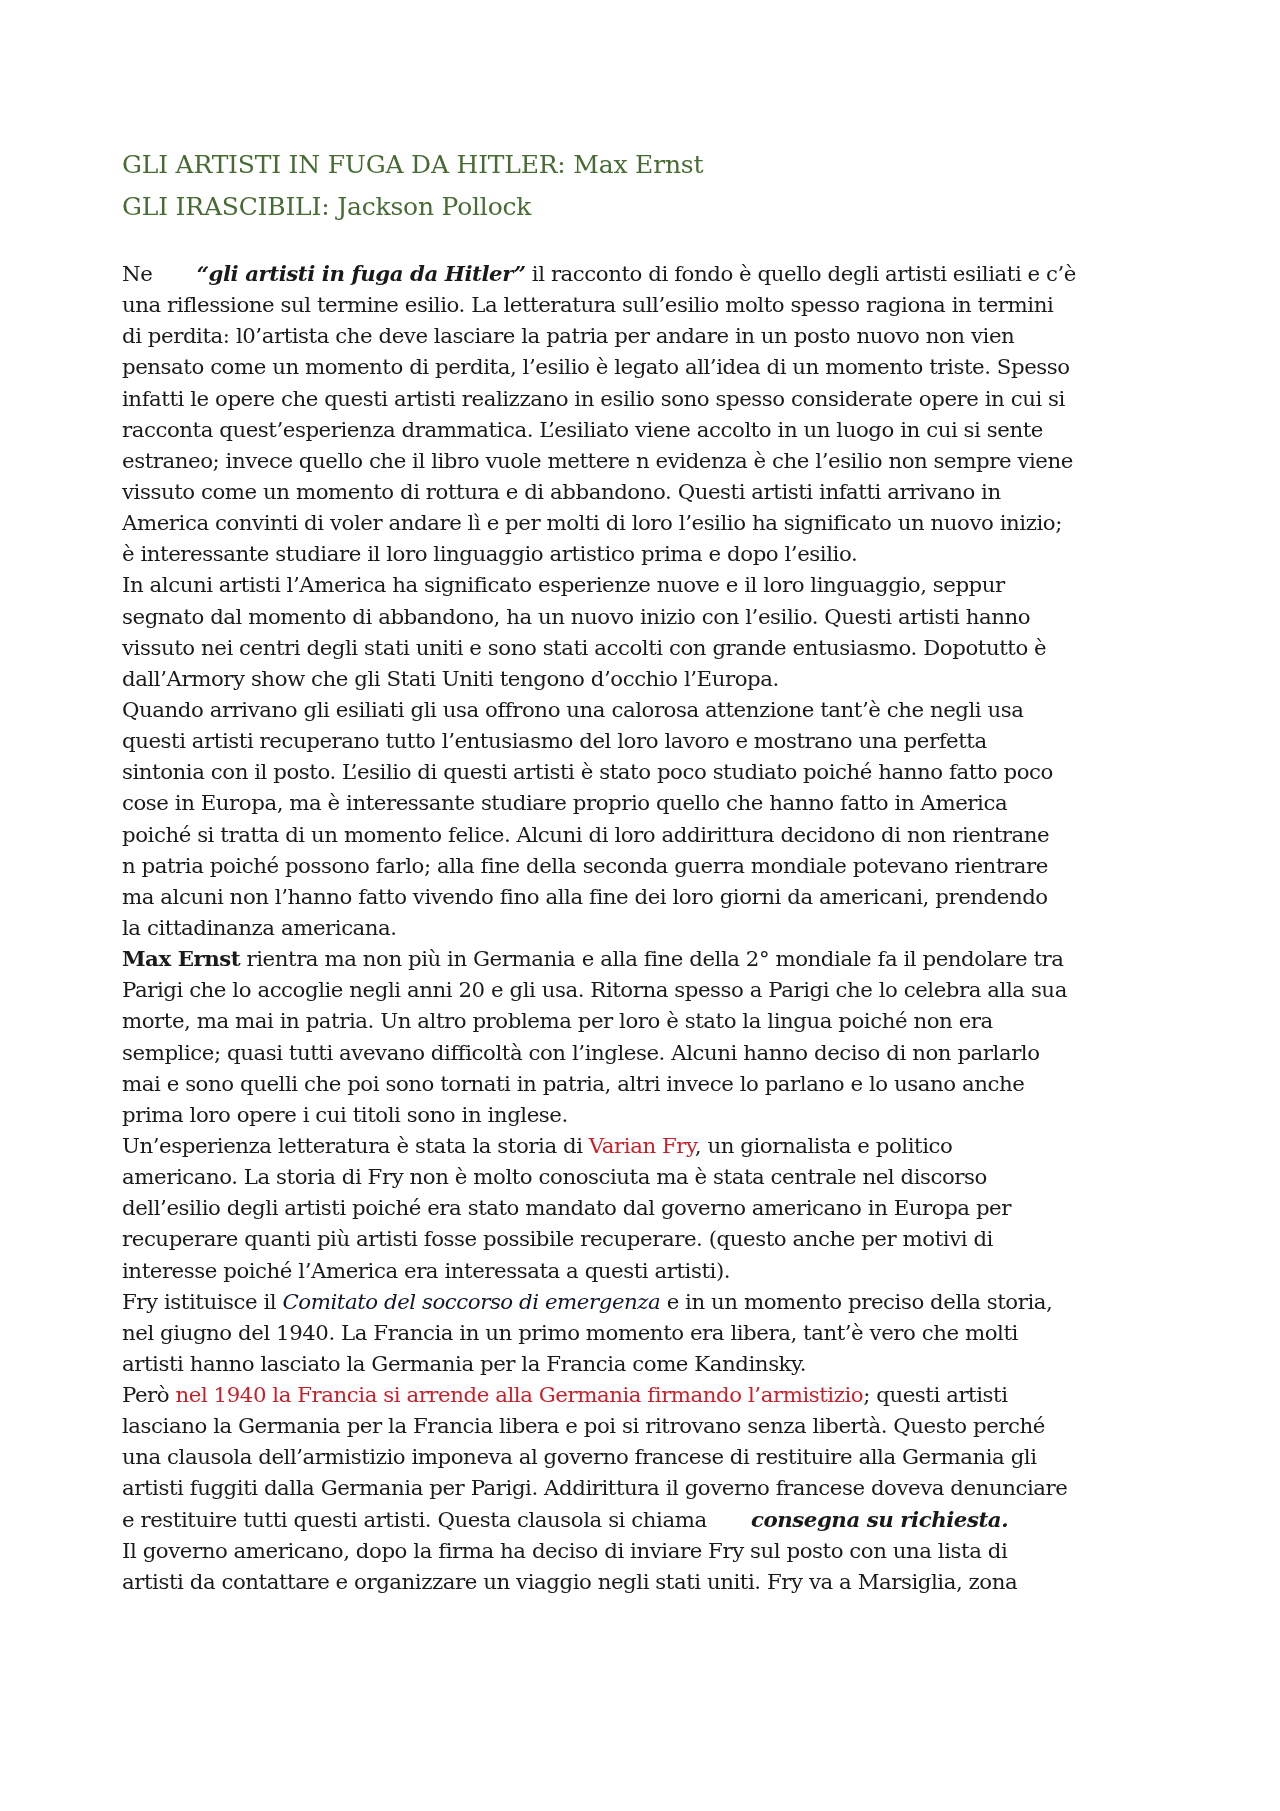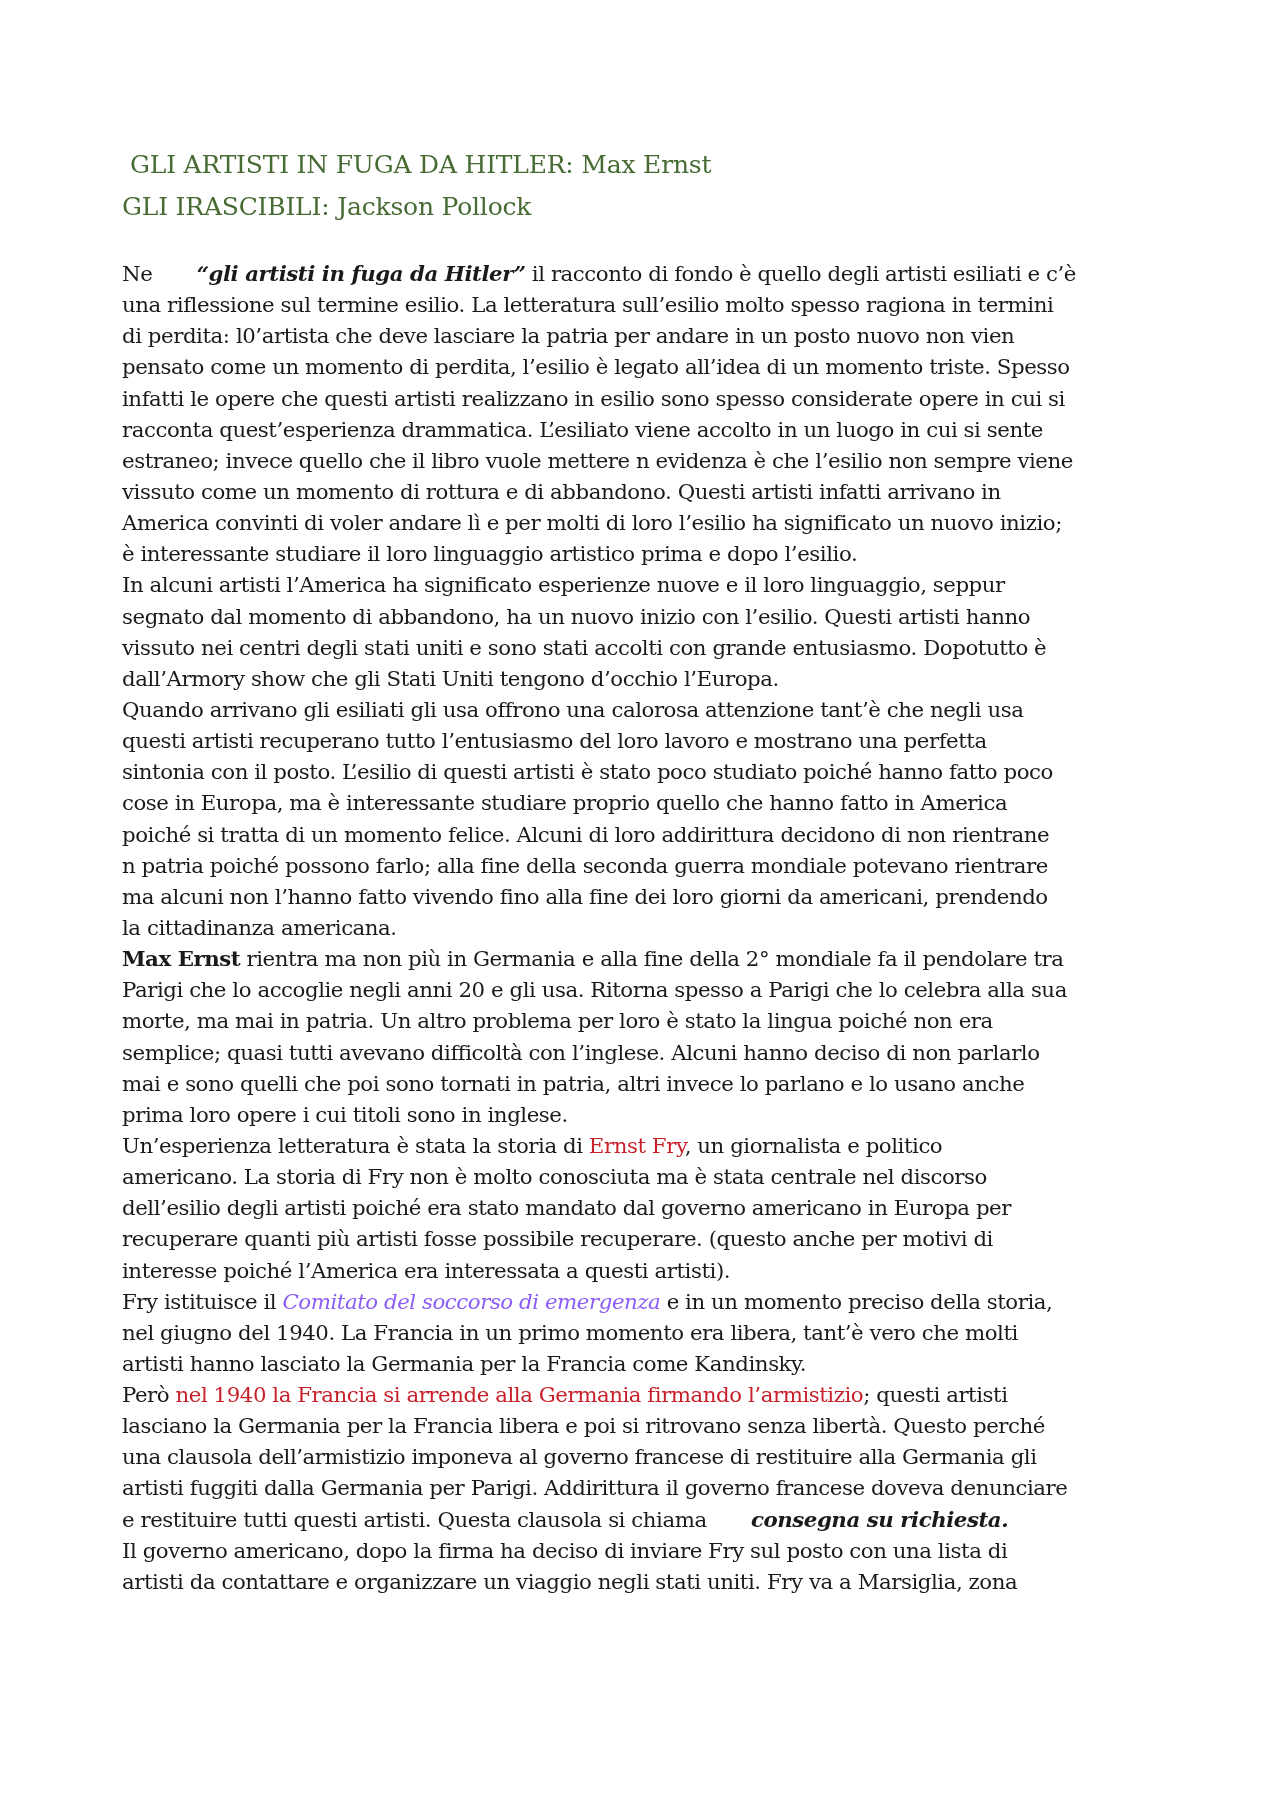--- a/index.html
+++ b/index.html
@@ -3,33 +3,33 @@
 <meta charset="utf-8">
 <style>
   html, body { margin: 0; padding: 0; background: #ffffff; }
   body { width: 1280px; height: 1811px; position: relative; overflow: hidden; }
   .page { position: absolute; left: 122px; top: 0; width: 1060px; }
   .heading {
     position: absolute; left: 0; white-space: nowrap;
     font-family: "DejaVu Serif", "Liberation Serif", serif;
     font-size: 25px; color: #476b33; letter-spacing: -0.2px;
   }
-  .h1 { top: 150px; margin-left: 8px; }
+  .h1 { top: 150px; }
   .h2 { top: 192px; }
   .body-text {
     position: absolute; left: 0; top: 258px; width: 1060px;
     font-family: "DejaVu Serif", "Liberation Serif", serif;
     font-size: 21.3px; line-height: 31.15px; color: #1a1a1a;
     letter-spacing: -0.45px;
   }
   .line { white-space: nowrap; height: 31.15px; }
   .bi { font-weight: bold; font-style: italic; margin-left: 38px; }
   .b { font-weight: bold; }
   .red { color: #c8202a; }
-  .red-i { color: #8b5cf6; font-style: italic; }
+  .red-i { color: #0f172a; font-style: italic; }
 </style>
 </head>
 <body>
 
 <div class="page">
   <div class="heading h1">GLI ARTISTI IN FUGA DA HITLER: Max Ernst</div>
   <div class="heading h2">GLI IRASCIBILI: Jackson Pollock</div>
   <div class="body-text" id="body-text">
       <div class="line"><span>Ne </span><span class="bi">“gli artisti in fuga da Hitler”</span><span> il racconto di fondo è quello degli artisti esiliati e c’è</span></div>
       <div class="line"><span>una riflessione sul termine esilio. La letteratura sull’esilio molto spesso ragiona in termini</span></div>
@@ -52,21 +52,21 @@
       <div class="line"><span>poiché si tratta di un momento felice. Alcuni di loro addirittura decidono di non rientrane</span></div>
       <div class="line"><span>n patria poiché possono farlo; alla fine della seconda guerra mondiale potevano rientrare</span></div>
       <div class="line"><span>ma alcuni non l’hanno fatto vivendo fino alla fine dei loro giorni da americani, prendendo</span></div>
       <div class="line"><span>la cittadinanza americana.</span></div>
       <div class="line"><span class="b">Max Ernst</span><span> rientra ma non più in Germania e alla fine della 2° mondiale fa il pendolare tra</span></div>
       <div class="line"><span>Parigi che lo accoglie negli anni 20 e gli usa. Ritorna spesso a Parigi che lo celebra alla sua</span></div>
       <div class="line"><span>morte, ma mai in patria. Un altro problema per loro è stato la lingua poiché non era</span></div>
       <div class="line"><span>semplice; quasi tutti avevano difficoltà con l’inglese. Alcuni hanno deciso di non parlarlo</span></div>
       <div class="line"><span>mai e sono quelli che poi sono tornati in patria, altri invece lo parlano e lo usano anche</span></div>
       <div class="line"><span>prima loro opere i cui titoli sono in inglese.</span></div>
-      <div class="line"><span>Un’esperienza letteratura è stata la storia di </span><span class="red">Ernst Fry</span><span>, un giornalista e politico</span></div>
+      <div class="line"><span>Un’esperienza letteratura è stata la storia di </span><span class="red">Varian Fry</span><span>, un giornalista e politico</span></div>
       <div class="line"><span>americano. La storia di Fry non è molto conosciuta ma è stata centrale nel discorso</span></div>
       <div class="line"><span>dell’esilio degli artisti poiché era stato mandato dal governo americano in Europa per</span></div>
       <div class="line"><span>recuperare quanti più artisti fosse possibile recuperare. (questo anche per motivi di</span></div>
       <div class="line"><span>interesse poiché l’America era interessata a questi artisti).</span></div>
       <div class="line"><span>Fry istituisce il </span><span class="red-i">Comitato del soccorso di emergenza</span><span> e in un momento preciso della storia,</span></div>
       <div class="line"><span>nel giugno del 1940. La Francia in un primo momento era libera, tant’è vero che molti</span></div>
       <div class="line"><span>artisti hanno lasciato la Germania per la Francia come Kandinsky.</span></div>
       <div class="line"><span>Però </span><span class="red">nel 1940 la Francia si arrende alla Germania firmando l’armistizio</span><span>; questi artisti</span></div>
       <div class="line"><span>lasciano la Germania per la Francia libera e poi si ritrovano senza libertà. Questo perché</span></div>
       <div class="line"><span>una clausola dell’armistizio imponeva al governo francese di restituire alla Germania gli</span></div>

